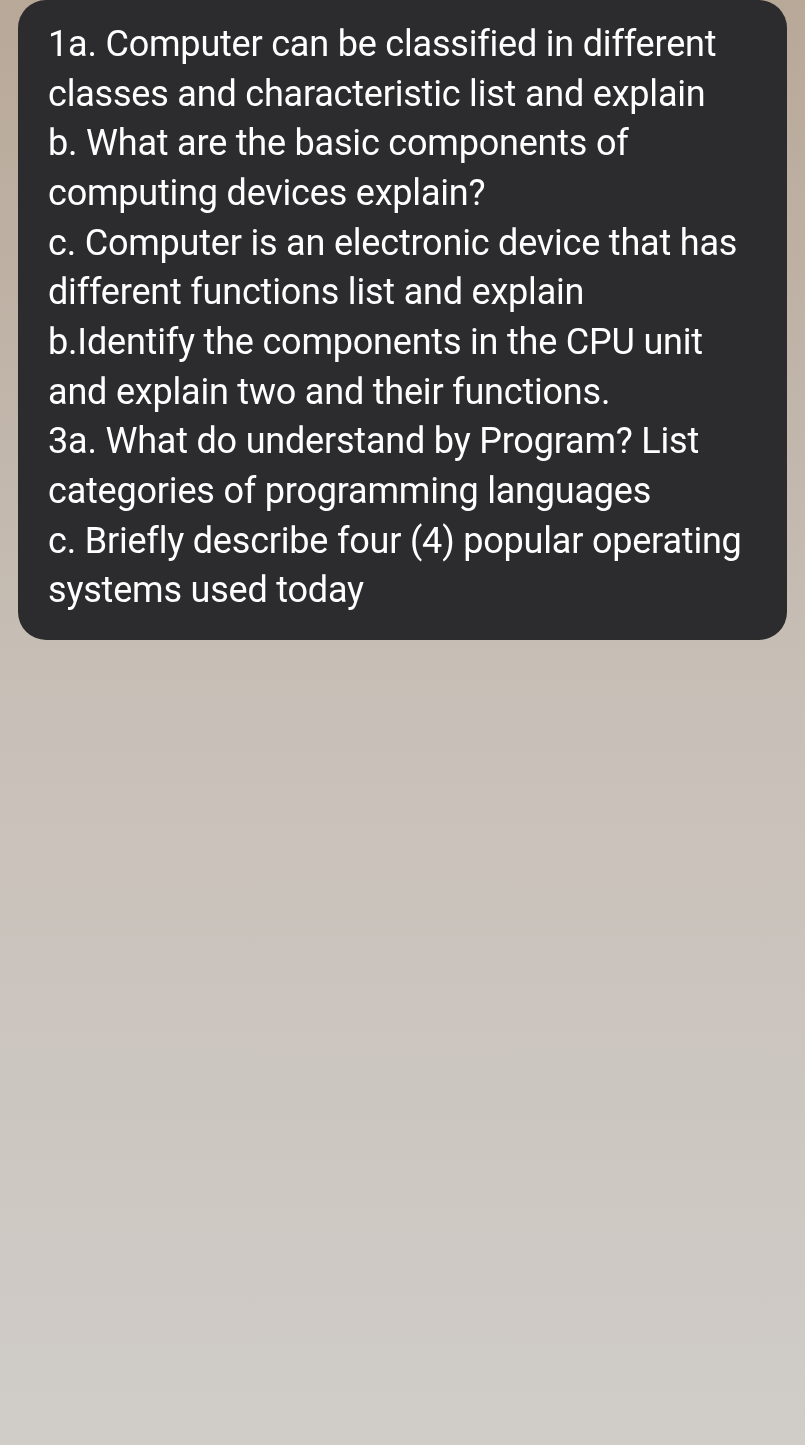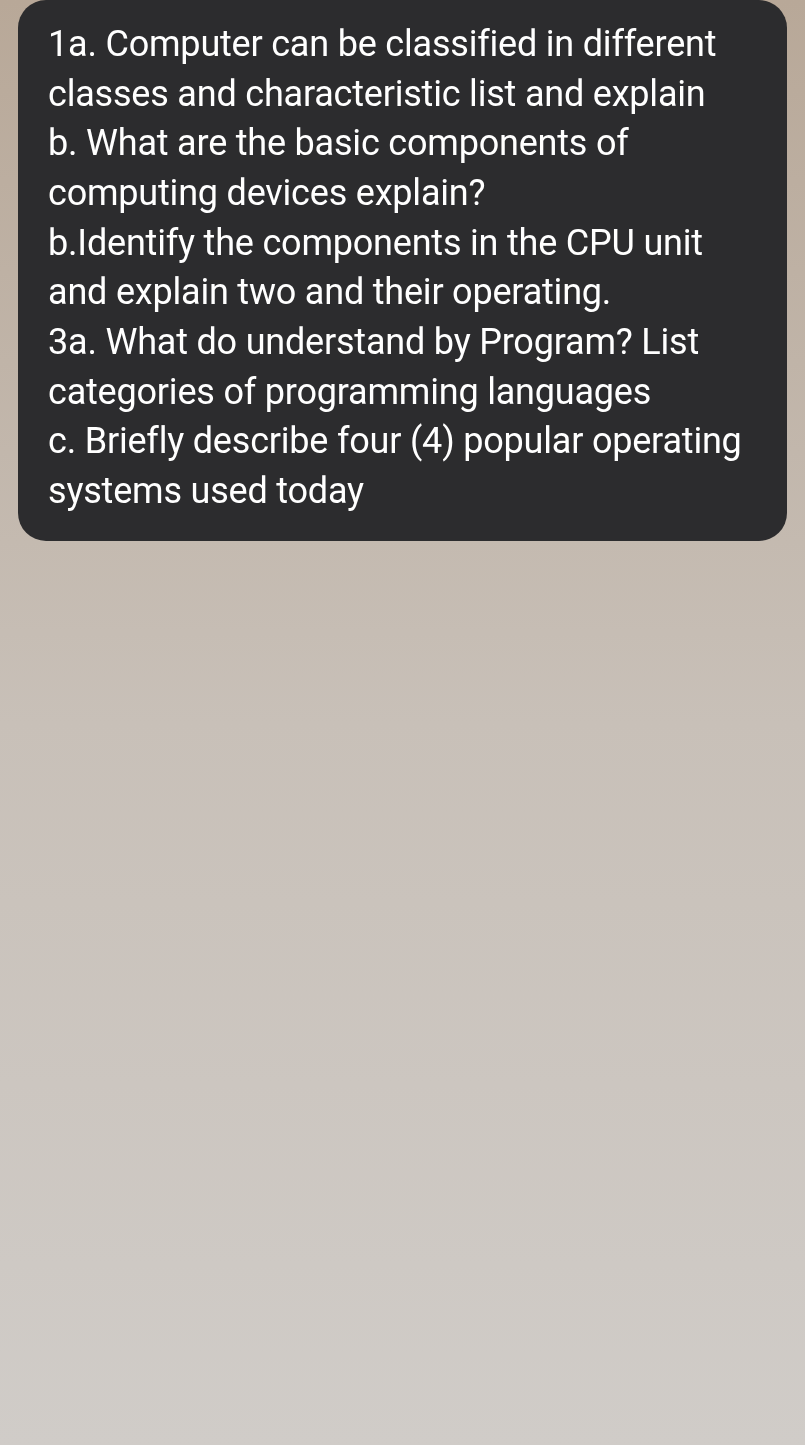--- a/index.html
+++ b/index.html
@@ -31,16 +31,17 @@
       font-weight: 400;
       letter-spacing: -0.2px;
     }
   </style>
 </head>
 <body>
 
 <div class="message-bubble">
   <div class="question-line">1a. Computer can be classified in different classes and characteristic list and explain</div>
   <div class="question-line">b. What are the basic components of computing devices explain?</div>
-  <div class="question-line">b.Identify the components in the CPU unit and explain two and their operating.</div>
+  <div class="question-line">c. Computer is an electronic device that has different functions list and explain</div>
+  <div class="question-line">b.Identify the components in the CPU unit and explain two and their functions.</div>
   <div class="question-line">3a. What do understand by Program? List categories of programming languages</div>
   <div class="question-line">c. Briefly describe four (4) popular operating systems used today</div>
 </div>
 
 </body></html>

